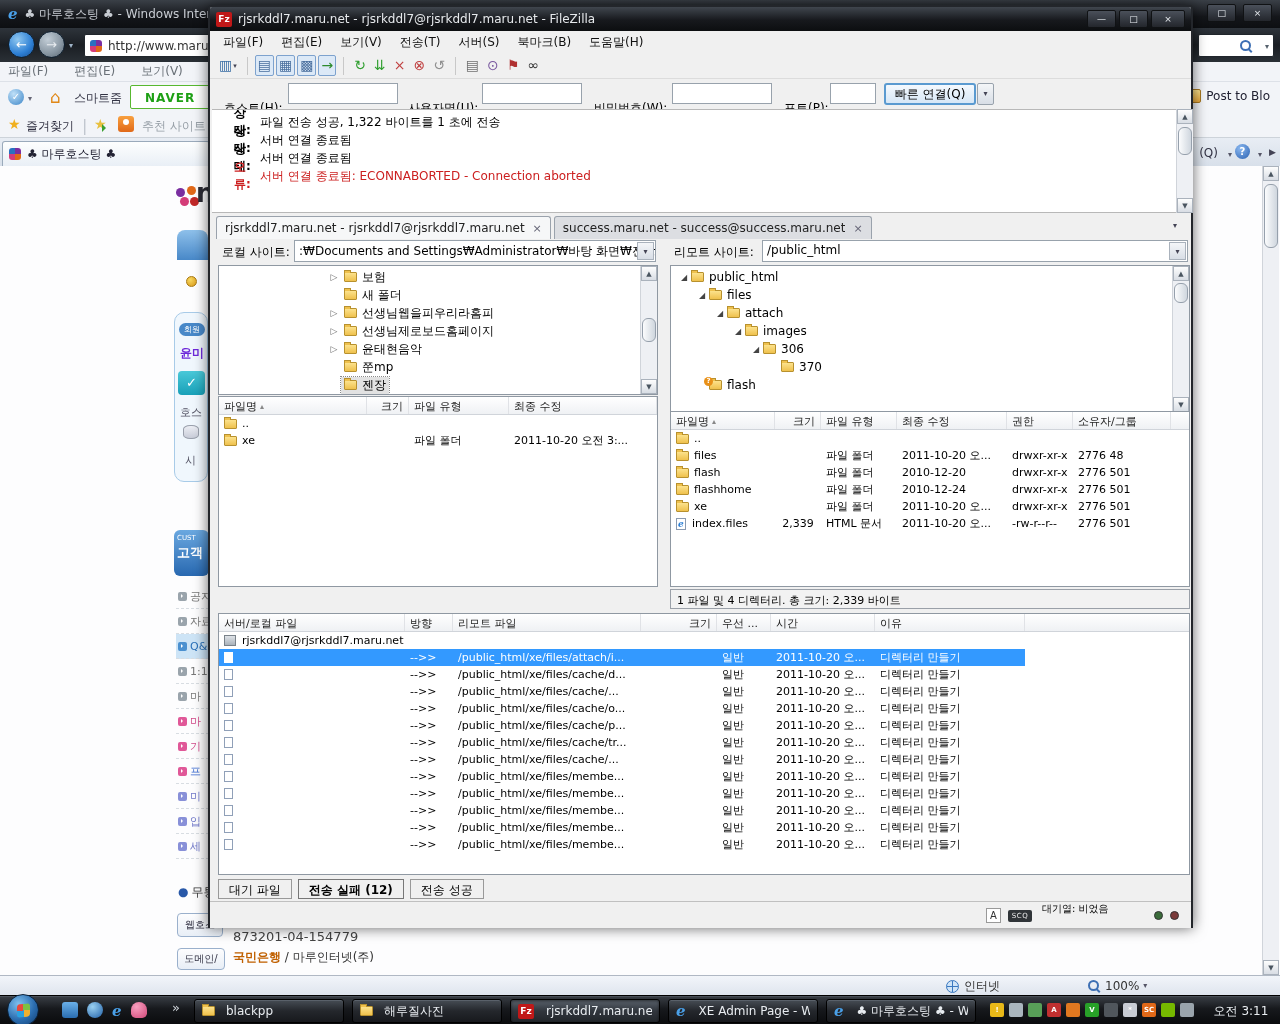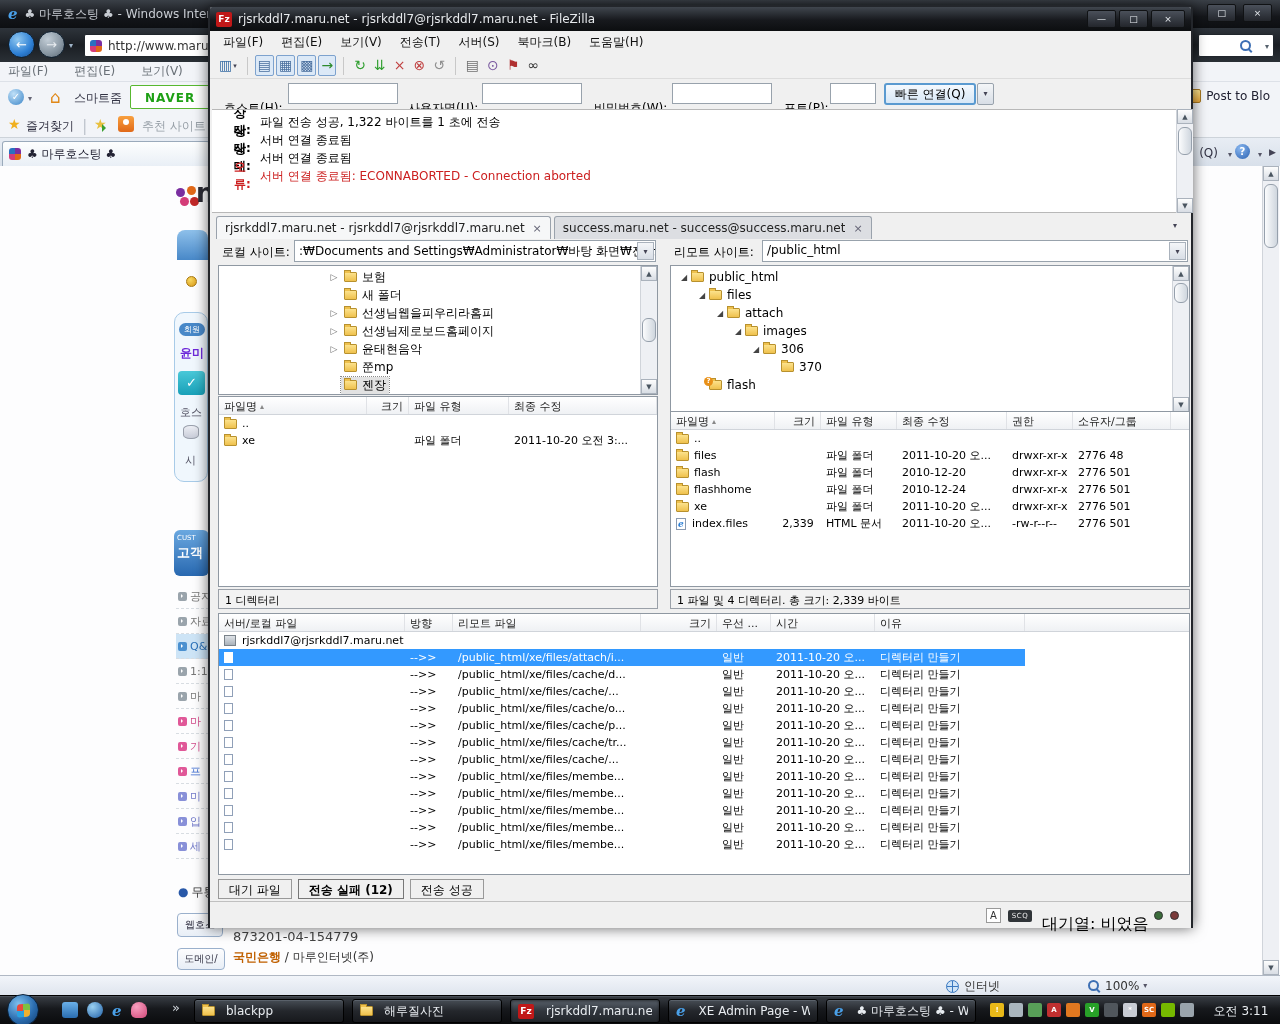--- a/index.html
+++ b/index.html
@@ -146,21 +146,21 @@
   .fcell{display:flex;align-items:center;padding:0 5px;overflow:hidden;height:17px;flex:none}
   .fcell.r{justify-content:flex-end}
   .qrow{width:806px}
   .qsel{background:#3399ff;color:#fff}
   .qsel .pgicon{border-color:#fff}
   .btab{height:20px;border:1px solid #999;background:#f0f0f0;font-size:12px;padding:2px 10px;margin-right:6px;white-space:nowrap}
   .btab.bact{font-weight:bold;border-color:#777}
   .fz-status{position:absolute;left:0;top:894px;width:100%;height:27px;background:#f0f0f0;border-top:1px solid #c0c0c0}
   .aico{position:absolute;left:776px;top:6px;width:15px;height:15px;background:#fff;border:1px solid #999;font-size:10px;text-align:center;line-height:14px;color:#333}
   .badgeico{position:absolute;left:798px;top:8px;width:24px;height:12px;background:#303438;border-radius:2px;color:#eee;font-size:7px;text-align:center;line-height:12px;letter-spacing:.5px}
-  .qstat{position:absolute;left:832px;top:12px;font-size:16px;color:#000}
+  .qstat{position:absolute;left:832px;top:0;font-size:10px;color:#000}
   .led{position:absolute;top:9px;width:9px;height:9px;border-radius:50%;border:1px solid #333}
   
   .taskbar{position:absolute;left:0;top:995px;width:1280px;height:29px;background:linear-gradient(#3a3f46,#17191d 45%,#0a0b0d);border-top:1px solid #000;z-index:30;box-shadow:inset 0 1px 0 #4a5058}
   .orb{position:absolute;left:7px;top:-2px;width:32px;height:32px;border-radius:50%;background:radial-gradient(circle at 35% 30%,#7ec0ee,#2b6db0 55%,#123c6e);border:1px solid #0a2038;display:flex;align-items:center;justify-content:center}
   .orbflag{width:13px;height:13px;border-radius:3px;background:conic-gradient(#7cc043 0 25%,#f0b030 0 50%,#2aa0e0 0 75%,#e8483c 0);transform:skewY(-6deg)}
   .qlbox{position:absolute;left:62px;top:6px;display:flex;gap:9px;align-items:center}
   .ql{width:16px;height:16px;display:inline-block}
   .ql0{background:linear-gradient(#6ab0e8,#2a6db0);border-radius:3px}
   .ql1{background:radial-gradient(circle at 35% 30%,#9ad0f0,#2060a8);border-radius:50%}
   .ql2{font:italic bold 15px "DejaVu Serif",serif;color:#4aa0e8;width:auto}
@@ -620,21 +620,20 @@
             </span>
             <span class="fcell" style="width: 100px;">
               <span>파일 폴더</span>
             </span>
             <span class="fcell" style="width: 148px;">
               <span>2011-10-20 오전 3:...</span>
             </span>
           </div>
         </div>
     </div>
-    <div class="statusbox" style="left:8px;top:582px;width:440px;height:20px">1 디렉터리</div>
 
     <div class="panebox" style="left:460px;top:404px;width:520px;height:176px;overflow:hidden">
       <div class="hdr" id="fzRemoteHead">
           <span class="hcell" style="width: 104px;">
             <span>파일명</span>
             <span class="sorta">▴</span>
           </span>
           <span class="hcell r" style="width: 46px;">
             <span>크기</span>
           </span>

